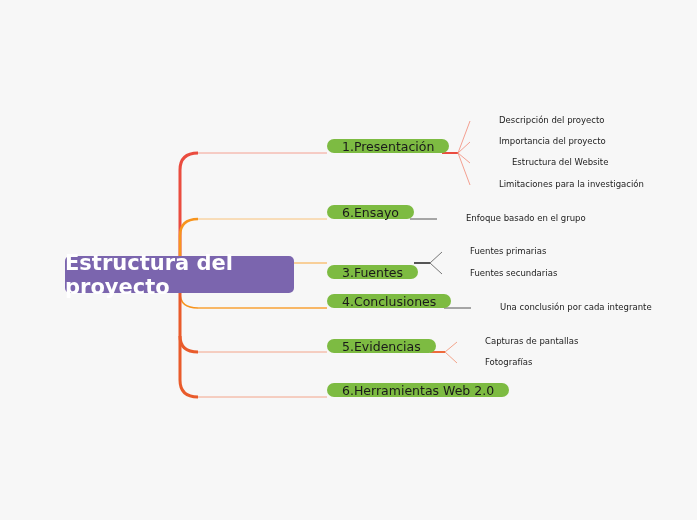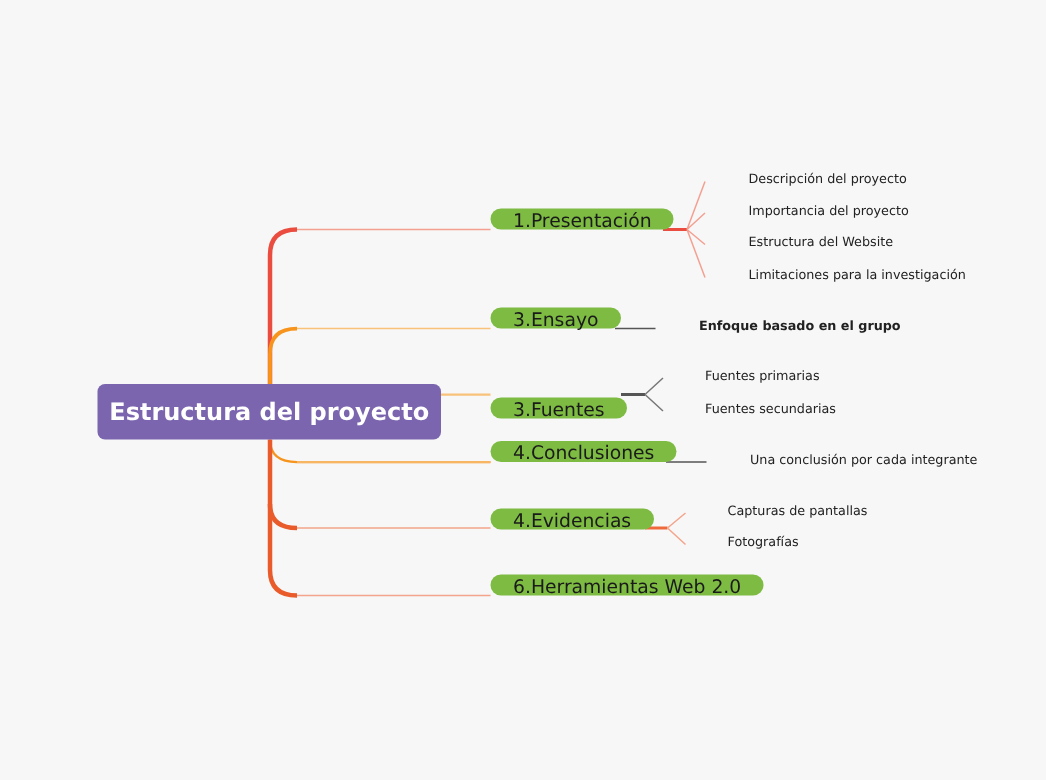--- a/index.html
+++ b/index.html
@@ -1,20 +1,20 @@
 <!DOCTYPE html>
 <html><head>
 <meta charset="utf-8">
 <style>
   html, body { margin:0; padding:0; }
   body { width:697px; height:520px; background:#f7f7f7; position:relative; overflow:hidden;
          font-family:"DejaVu Sans", sans-serif; }
   svg.links { position:absolute; left:0; top:0; }
   .root { position:absolute; left:65px; top:256px; width:229px; height:37px; background:#7b65ae;
-          border-radius:5px; color:#fff; font-weight:bold; font-size:16px; display:flex;
+          border-radius:5px; color:#fff; font-weight:bold; font-size:21px; display:flex;
           align-items:center; justify-content:center; box-sizing:border-box; }
   .topic { position:absolute; left:327px; height:14px; background:#7dbb42; border-radius:14px;
            color:#1a1a1a; font-size:12.5px; display:flex; align-items:center; padding:0 15px;
            box-sizing:border-box; white-space:nowrap; }
   .sub { position:absolute; font-size:8.5px; color:#222; white-space:nowrap; line-height:11px;padding-left:24px; }
 </style>
 </head>
 <body>
 
 <svg class="links" width="697" height="520">
@@ -41,32 +41,32 @@
 
   <path d="M444,308 L471,308" stroke="#555" stroke-width="1" fill="none"></path>
 
   <path d="M430,352 L445,352" stroke="#ee6a3c" stroke-width="2" fill="none"></path>
   <path d="M445,352 L457,342 M445,352 L457,363" stroke="#f3a48a" stroke-width="1" fill="none"></path>
 </svg>
 
 <div class="root">Estructura del proyecto</div>
 
 <div class="topic" style="top:139px;">1.Presentación</div>
-<div class="topic" style="top:205px;">3.Ensayo</div>
+<div class="topic" style="top:205px;">6.Ensayo</div>
 <div class="topic" style="top:249px;margin-top:16px;">3.Fuentes</div>
 <div class="topic" style="top:294px;">4.Conclusiones</div>
-<div class="topic" style="top:339px;">4.Evidencias</div>
+<div class="topic" style="top:339px;">5.Evidencias</div>
 <div class="topic" style="top:383px;">6.Herramientas Web 2.0</div>
 
 <div class="sub" style="left:475px;top:115px;">Descripción del proyecto</div>
 <div class="sub" style="left:475px;top:136px;">Importancia del proyecto</div>
-<div class="sub" style="left:475px;top:157px;">Estructura del Website</div>
+<div class="sub" style="left:488px;top:157px;">Estructura del Website</div>
 <div class="sub" style="left:475px;top:179px;">Limitaciones para la investigación</div>
 
-<div class="sub" style="left:442px;top:213px;font-weight:bold;">Enfoque basado en el grupo</div>
+<div class="sub" style="left:442px;top:213px;">Enfoque basado en el grupo</div>
 
 <div class="sub" style="left:446px;top:246px;">Fuentes primarias</div>
 <div class="sub" style="left:446px;top:268px;">Fuentes secundarias</div>
 
 <div class="sub" style="left:476px;top:302px;text-align:right;">Una conclusión por cada integrante</div>
 
 <div class="sub" style="left:461px;top:336px;">Capturas de pantallas</div>
 <div class="sub" style="left:461px;top:357px;">Fotografías</div>
 
 </body></html>

